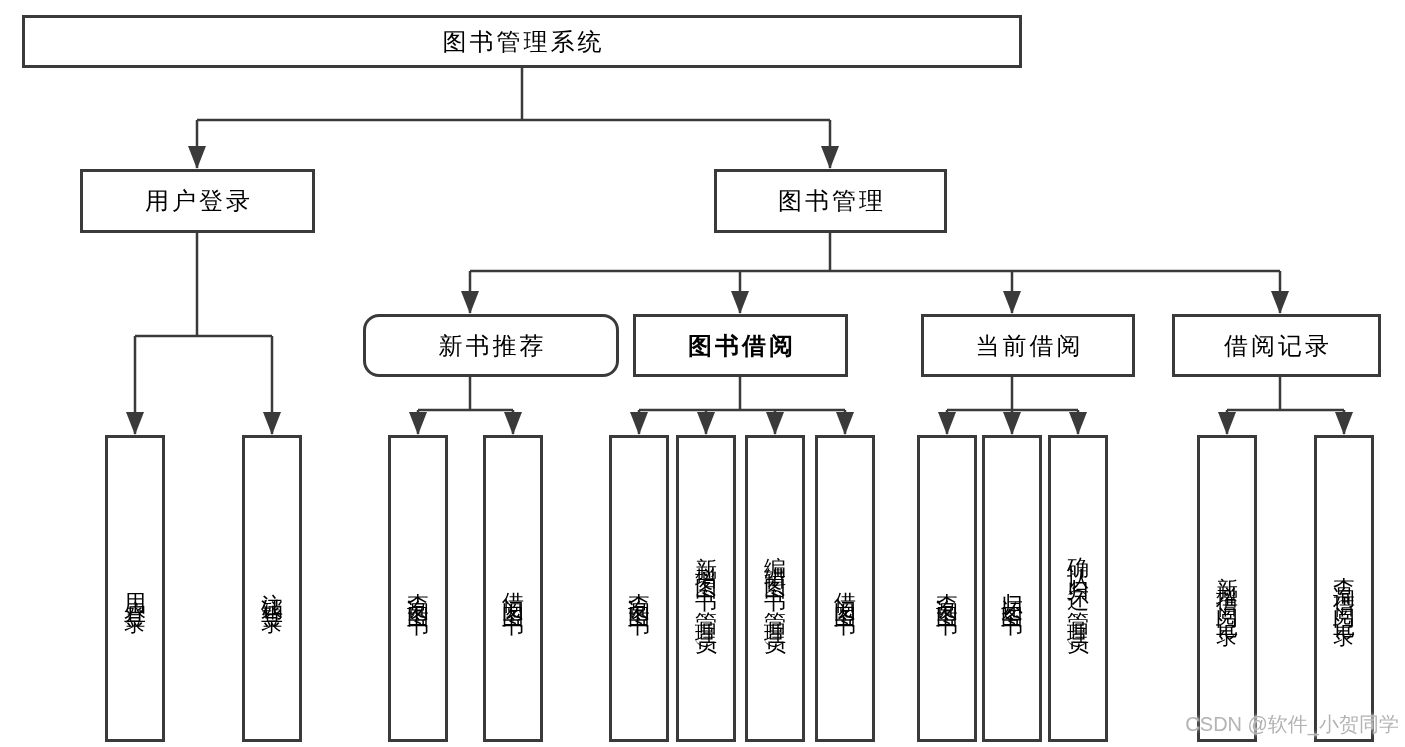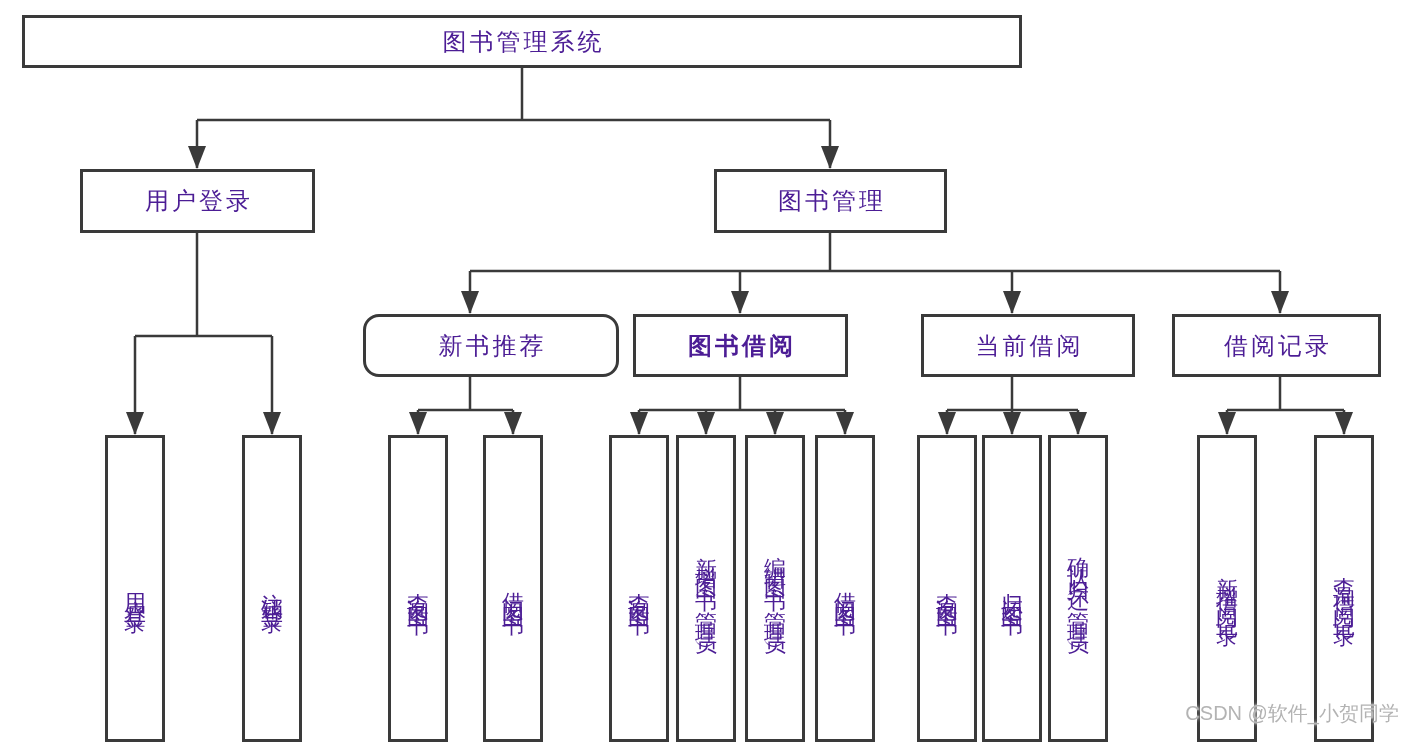--- a/index.html
+++ b/index.html
@@ -21,21 +21,21 @@
     pointer-events: none;
   }
 
   .node {
     position: absolute;
     background: #ffffff;
     border: 3px solid #3a3a3a;
     display: flex;
     align-items: center;
     justify-content: center;
-    color: #4c1d95;
+    color: #000000;
   }
 
   .h-node .label {
     font-size: 24px;
     letter-spacing: 3px;
     text-indent: 3px;
     white-space: nowrap;
   }
 
   
@@ -69,21 +69,21 @@
   .lf8  { left: 815px; }
   .lf9  { left: 917px; }
   .lf10 { left: 982px; }
   .lf11 { left: 1048px; }
   .lf12 { left: 1197px; }
   .lf13 { left: 1314px; }
 
   #watermark {
     position: absolute;
     right: 6px;
-    bottom: 20px;
+    bottom: 9px;
     font-size: 20px;
     color: #b3b3b3;
     text-shadow: 0 0 4px #ffffff, 0 0 2px #ffffff;
     white-space: nowrap;
     z-index: 5;
   }
 </style>
 </head>
 <body>
 

